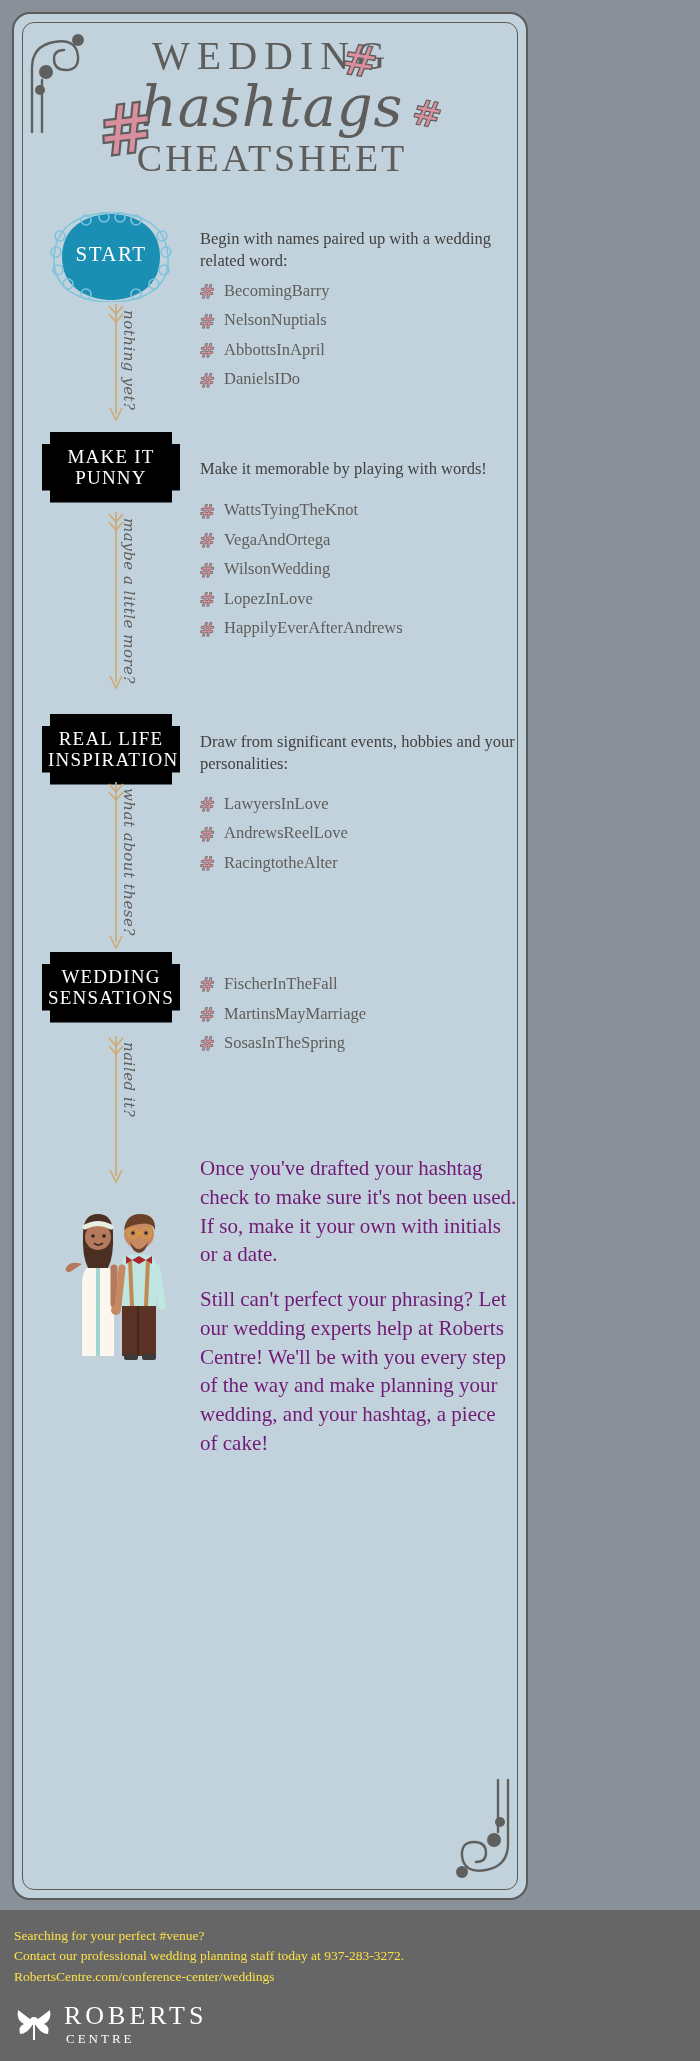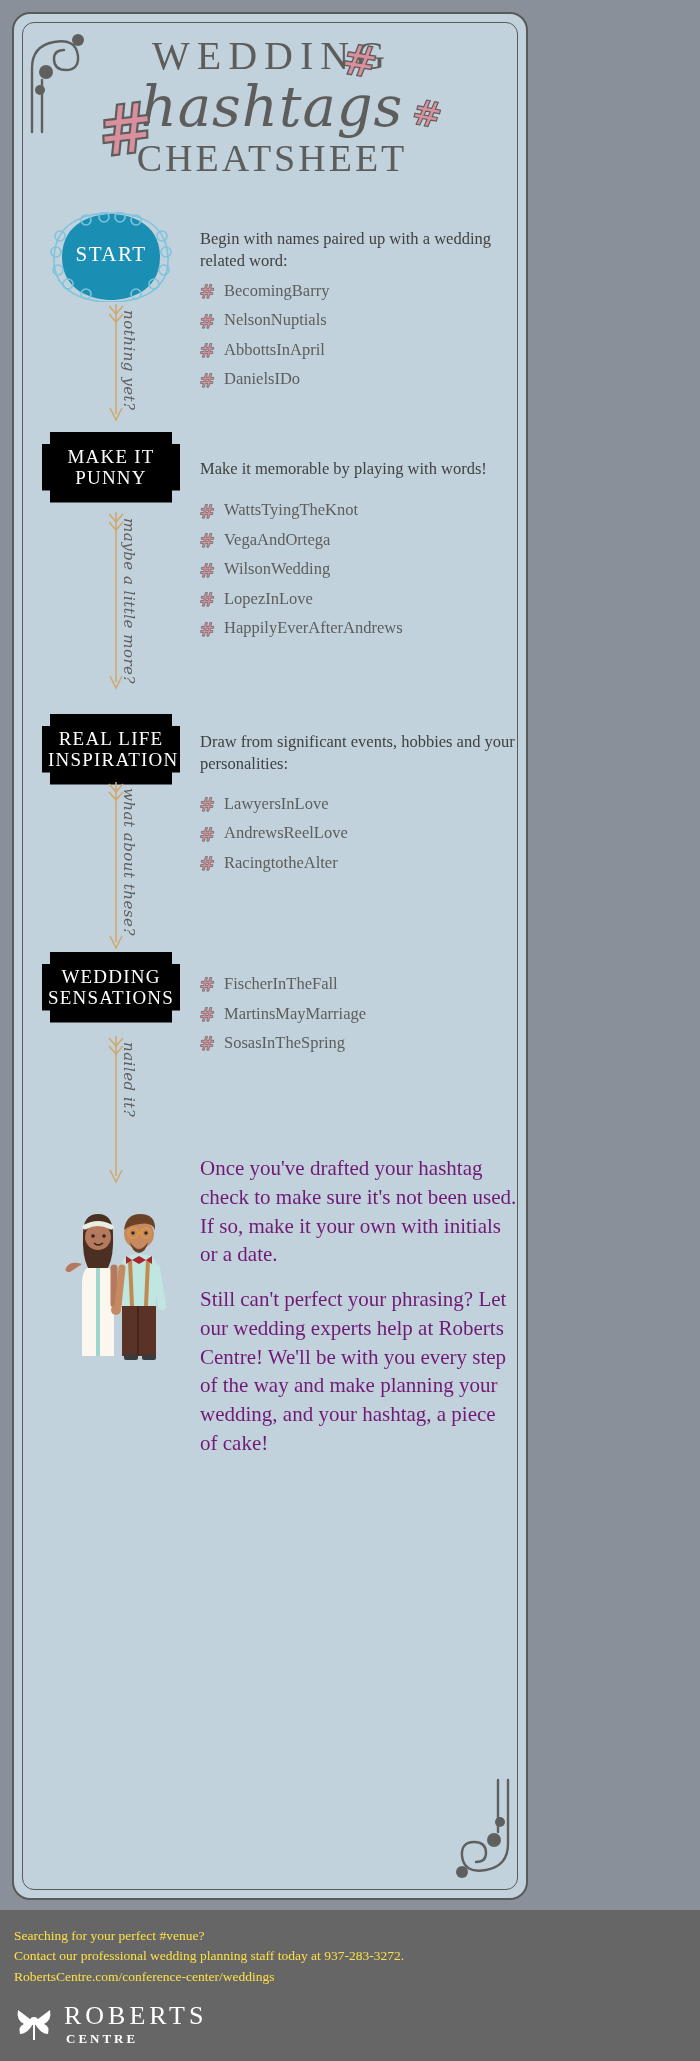--- a/index.html
+++ b/index.html
@@ -125,21 +125,21 @@
     background:#666666;
   }
   .footer .ftxt {
     position:absolute; left:14px; top:16px; width:640px;
     color:#fde047; font-size:13.5px; line-height:1.5;
     font-family:"Liberation Serif", serif;
   }
   .logo-wrap { position:absolute; left:14px; top:92px; display:flex; align-items:center; gap:10px; }
   .logo-text { color:#fff; font-family:"Liberation Serif", serif; line-height:1; }
   .logo-main { font-size:26px; letter-spacing:4px; display:block; }
-  .logo-sub { font-size:13px; letter-spacing:3px; display:block; margin-top:3px; margin-left:2px;font-weight:bold; }
+  .logo-sub { font-size:13px; letter-spacing:3px; display:block; margin-top:3px; margin-left:2px; }
 </style>
 </head>
 <body>
 
 <div id="poster">
 
   <div class="card">
     <div class="card-inner-line"></div>
 
     <div class="flourish fl-tl">

